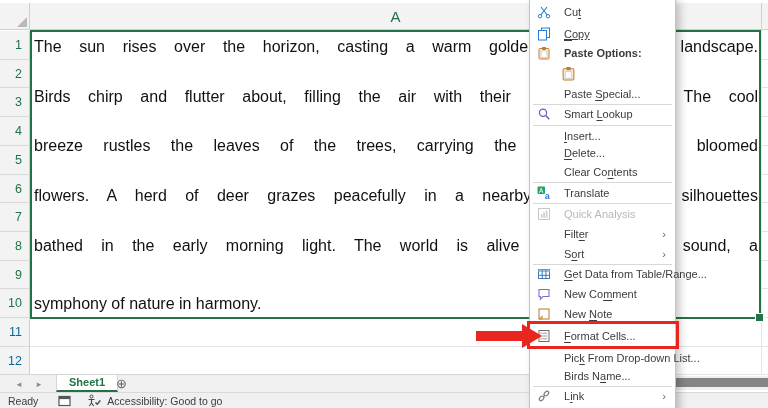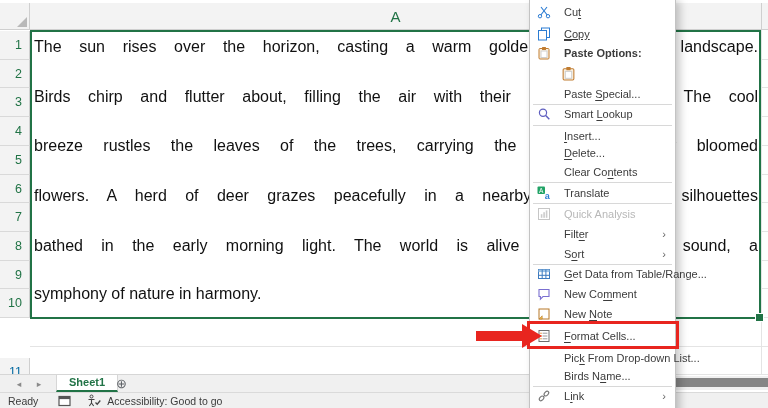--- a/index.html
+++ b/index.html
@@ -8,21 +8,21 @@
   .abs{position:absolute;}
   
   #topstrip{left:0;top:0;width:768px;height:3px;background:#fff;border-bottom:1px solid #e2e2e2;}
   #corner{left:0;top:3px;width:30px;height:27px;background:#f3f3f3;border-right:1px solid #cfcfcf;border-bottom:1px solid #cfcfcf;box-sizing:border-box;}
   #corner .tri{position:absolute;right:2px;bottom:2px;width:0;height:0;border-left:10px solid transparent;border-bottom:10px solid #b9b9b9;}
   #colA{left:30px;top:3px;width:731px;height:27px;background:#f3f3f3;color:#217346;font-size:15px;text-align:center;line-height:27px;border-bottom:1px solid #cfcfcf;box-sizing:border-box;}
   #colB{left:761px;top:3px;width:7px;height:27px;background:#f3f3f3;border-left:1px solid #cfcfcf;border-bottom:1px solid #cfcfcf;box-sizing:border-box;}
   .rowhdr{left:0;width:30px;background:#f3f3f3;border-bottom:1px solid #d9d9d9;border-right:1px solid #cfcfcf;box-sizing:border-box;
           font-size:12.5px;text-align:right;padding-right:7px;display:flex;align-items:center;justify-content:flex-end;}
   .rowhdr.sel{color:#217346;}
-  .rowhdr.unsel{color:#0369a1;margin-top:40px;}
+  .rowhdr.unsel{color:#0369a1;}
   .gridrow{left:30px;width:738px;border-bottom:1px solid #e4e4e4;box-sizing:border-box;}
   #vline{left:761px;top:30px;width:1px;height:345px;background:#e4e4e4;}
   
   #mergedcell{left:32px;top:32px;width:727px;height:285px;background:#fff;}
   #selbox{left:30px;top:30px;width:731px;height:289px;border:2px solid #217346;box-sizing:border-box;}
   #fillhandle{left:755px;top:313px;width:7px;height:7px;background:#217346;border:1px solid #fff;box-sizing:content-box;}
   .cline{left:34px;width:724px;height:22px;font-size:16px;line-height:22px;color:#111;
          text-align:justify;text-align-last:justify;white-space:nowrap0;}
   .cline.last{text-align:left;text-align-last:left;}
   
@@ -91,21 +91,21 @@
 <div class="abs gridrow" style="top:318px;height:29px;"></div>
 <div class="abs gridrow" style="top:347px;height:28px;"></div>
 <div class="abs" id="vline"></div>
 
 <div class="abs" id="mergedcell"></div>
 <div class="abs cline" style="top:36px;">The sun rises over the horizon, casting a warm golden glow on the landscape.</div>
 <div class="abs cline" style="top:86px;">Birds chirp and flutter about, filling the air with their melodious songs. The cool</div>
 <div class="abs cline" style="top:135px;">breeze rustles the leaves of the trees, carrying the scent of freshly bloomed</div>
 <div class="abs cline" style="top:185px;">flowers. A herd of deer grazes peacefully in a nearby meadow, their silhouettes</div>
 <div class="abs cline" style="top:235px;">bathed in the early morning light. The world is alive with color and sound, a</div>
-<div class="abs cline last" style="top:283px;">symphony of nature in harmony.</div>
+<div class="abs cline last" style="top:293px;">symphony of nature in harmony.</div>
 <div class="abs" id="selbox"></div>
 <div class="abs" id="fillhandle"></div>
 
 <div class="abs" id="tabbar">
   <span class="navarr" style="left:12px;">◂</span>
   <span class="navarr" style="left:32px;">▸</span>
   <span id="sheettab">Sheet1</span>
   <span id="addsheet">⊕</span>
 </div>
 <div class="abs" id="scrollbar">

